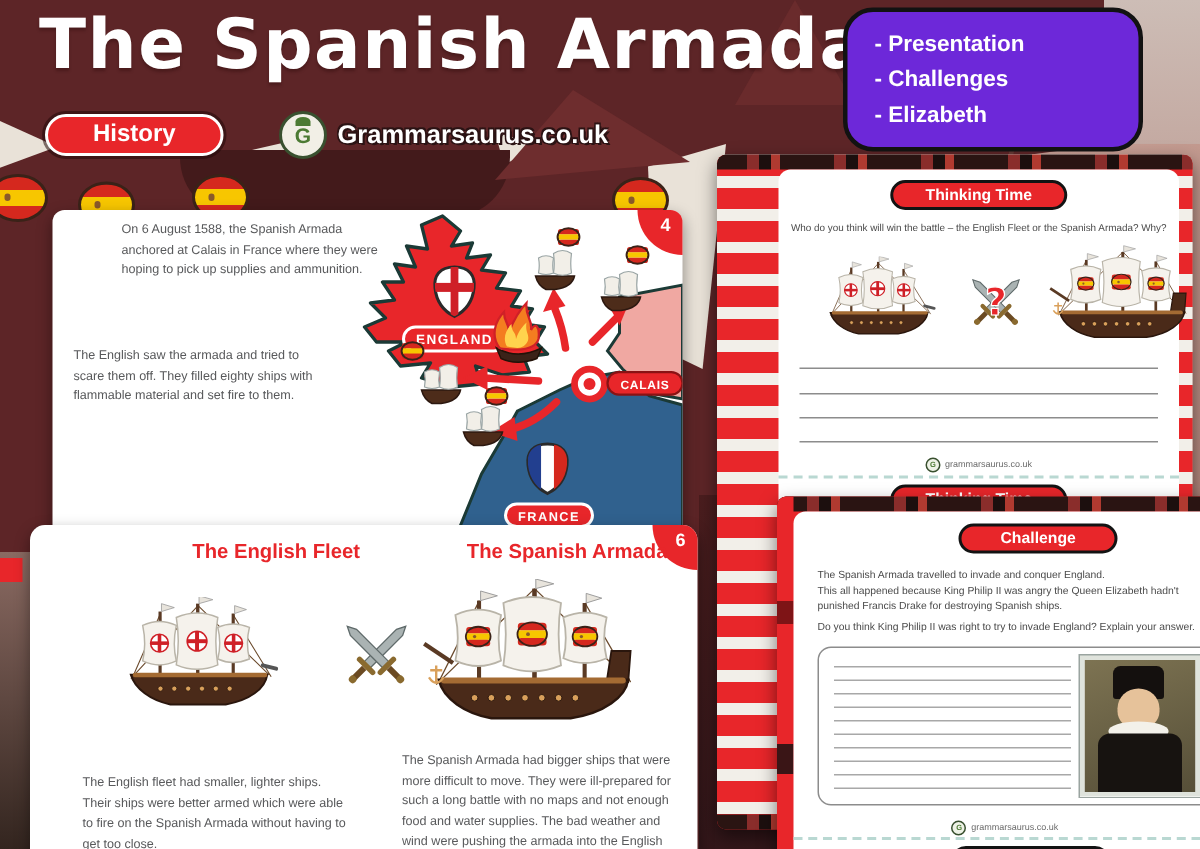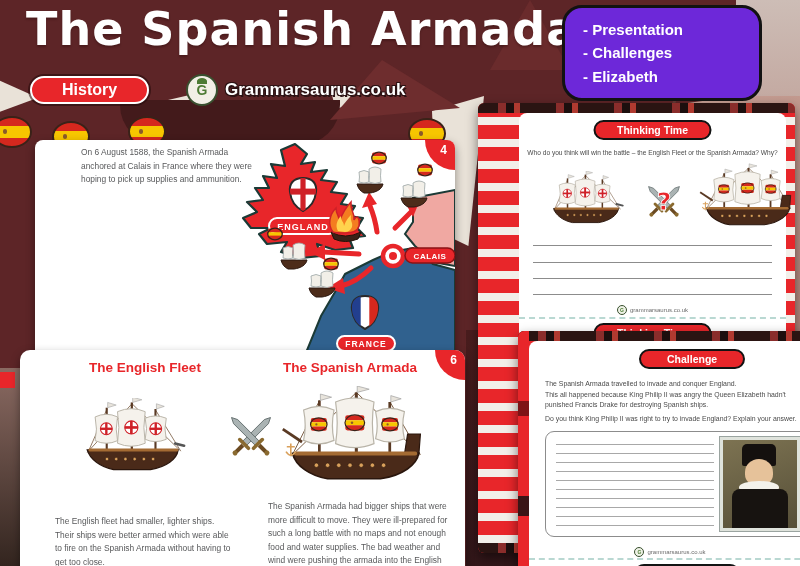--- a/index.html
+++ b/index.html
@@ -27,21 +27,21 @@
   .sailw{background:#e9e2d8;}
   .sflag{border-radius:50%;border:2px solid #3a2218;
          background:linear-gradient(180deg,#d5281e 0 30%,#f7c600 30% 70%,#d5281e 70%);}
   .sflag::after{content:"";position:absolute;left:26%;top:40%;width:4px;height:5px;background:#8a5a2a;border-radius:2px;}
   
   .card{position:absolute;background:#fff;border-radius:10px;box-shadow:0 4px 10px rgba(0,0,0,.4);}
   .corner-num{position:absolute;top:0;right:0;width:30px;height:30px;background:#e8262a;
               border-radius:0 10px 0 100%;color:#fff;font-weight:700;font-size:12px;
               text-align:right;padding:3px 8px 0 0;box-sizing:border-box;}
   .bodytext{font-size:8.4px;line-height:1.62;color:#58595b;}
-  .h-red{color:#e8262a;font-weight:800;font-size:13.5px;text-align:center;}
+  .h-red{color:#e8262a;font-weight:800;font-size:13.5px;text-align:right;}
   
   .sheet{position:absolute;border-radius:6px;box-shadow:0 5px 12px rgba(0,0,0,.5);
          background:repeating-linear-gradient(180deg,#e8262a 0 14px,#f2efe9 14px 22px);}
   .strip{position:absolute;left:0;right:0;height:10px;
          background:repeating-linear-gradient(90deg,#2a1412 0 20px,#8a2d2b 20px 28px,#1c0f0e 28px 36px,#b03a30 36px 42px,#2a1412 42px 58px);}
   .strip.top{top:0;border-radius:6px 6px 0 0;}
   .strip.bottom{bottom:0;border-radius:0 0 6px 6px;}
   .inner{position:absolute;left:9px;right:9px;top:10px;bottom:10px;background:#fff;border-radius:8px;margin-left:32px;}
   .redpill{background:#e8262a;border:2.5px solid #131313;border-radius:18px;color:#fff;
            font-weight:700;text-align:center;display:inline-block;}
@@ -90,20 +90,21 @@
   </div>
   <div class="abs history">History</div>
   <div class="abs brand">
     <span class="brand-icon"><i></i>G</span>
     <span class="brand-text">Grammarsaurus.co.uk</span>
   </div>
 
   <div class="card" style="left:35px;top:140px;width:420px;height:222px;z-index:2;border-radius:8px;">
     <div class="corner-num" style="border-radius:0 8px 0 100%;">4</div>
     <div class="abs bodytext preline" style="left:14px;top:6px;width:172px;margin-left:32px;">On 6 August 1588, the Spanish Armada anchored at Calais in France where they were hoping to pick up supplies and ammunition.</div>
+    <div class="abs bodytext preline" style="left:14px;top:90px;width:172px;">The English saw the armada and tried to scare them off. They filled eighty ships with flammable material and set fire to them.</div>
     <svg class="abs" style="right:0;top:0;width:238px;height:220px;" viewBox="0 0 238 220">
       <defs>
         <g id="mship">
           <path d="M0,16 L26,16 C25,21 20,24 13,25 L7,25 C3,23 1,20 0,16 Z" fill="#4d2c1a" stroke="#2c1810" stroke-width="1"></path>
           <path d="M2,4 Q7,1 12,4 Q11,9 12,14 Q7,16 2,14 Q3,9 2,4 Z" fill="#f2efe8" stroke="#9aa5a5" stroke-width="0.8"></path>
           <path d="M12,1 Q18,-3 24,1 Q23,8 24,14 Q18,17 12,14 Q13,8 12,1 Z" fill="#f2efe8" stroke="#9aa5a5" stroke-width="0.8"></path>
         </g>
         <g id="fl">
           <rect x="-7" y="-5.4" width="14" height="3.7" rx="1.8" fill="#d5281e"></rect>
           <rect x="-7" y="-1.8" width="14" height="3.6" fill="#f7c600"></rect>

